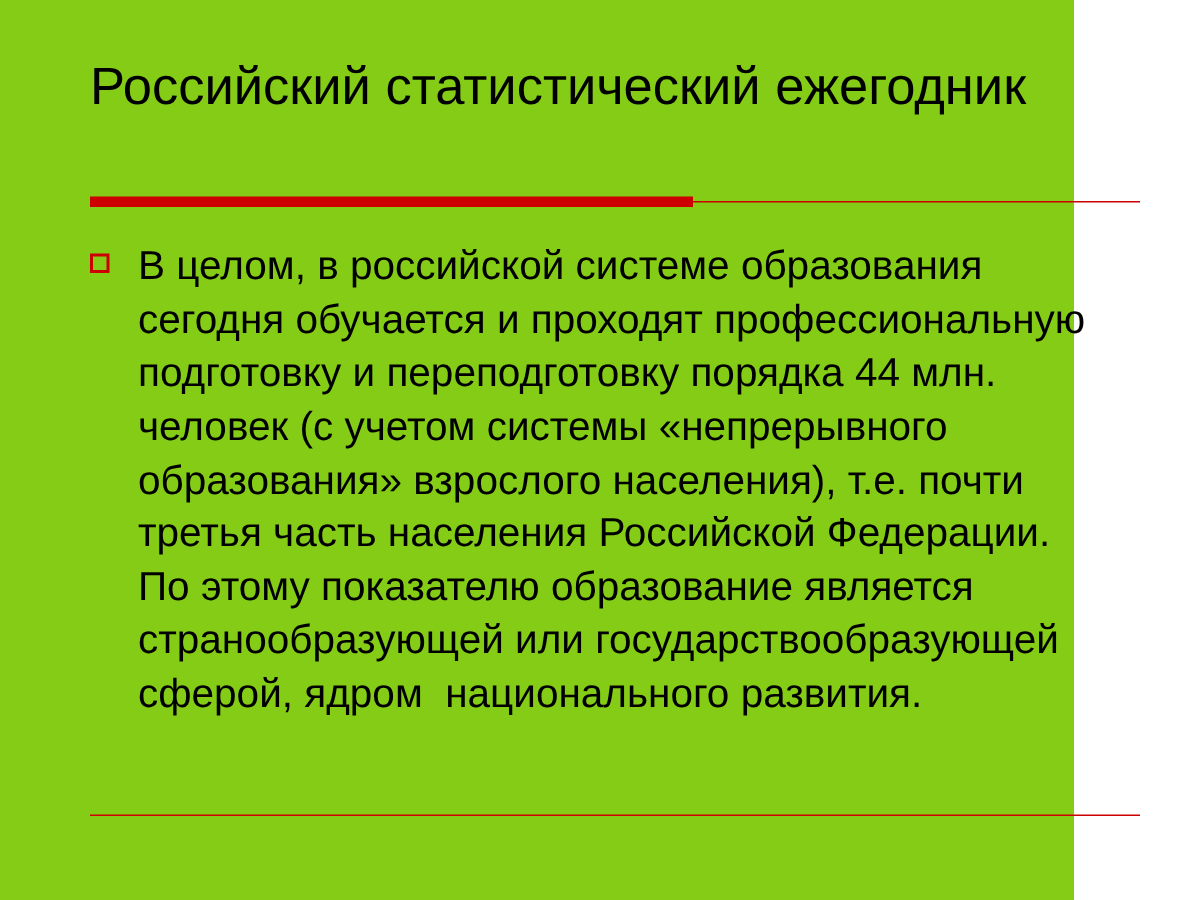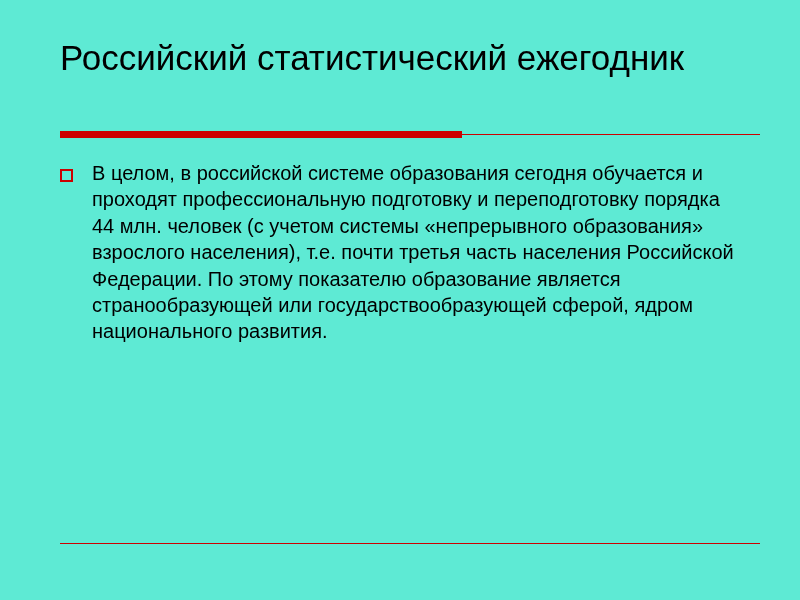--- a/index.html
+++ b/index.html
@@ -8,23 +8,23 @@
   }
   body {
     width: 800px;
     height: 600px;
     background: #ffffff;
     font-family: "Liberation Sans", sans-serif;
     overflow: hidden;
   }
   .slide {
     position: relative;
-    width: 800px;
+    width: 716px;
     height: 600px;
-    background: #5eead4;
+    background: #84cc16;
     box-sizing: border-box;
   }
   .slide-title {
     position: absolute;
     left: 60px;
     top: 36px;
     width: 700px;
     font-size: 35px;
     line-height: 1.28;
     color: #000000;
@@ -60,21 +60,21 @@
     width: 13px;
     height: 13px;
     border: 2px solid #CC0000;
     box-sizing: border-box;
     margin-top: 9px;
     margin-right: 19px;
     flex: 0 0 auto;
     background: transparent;
   }
   .bullet-text {
-    font-size: 20px;
+    font-size: 27px;
     line-height: 1.32;
     color: #000000;
     font-family: "Liberation Sans", sans-serif;
     width: 648px;
     text-align: left;
     white-space: pre-wrap;
   }
   .footer-rule {
     position: absolute;
     left: 60px;

